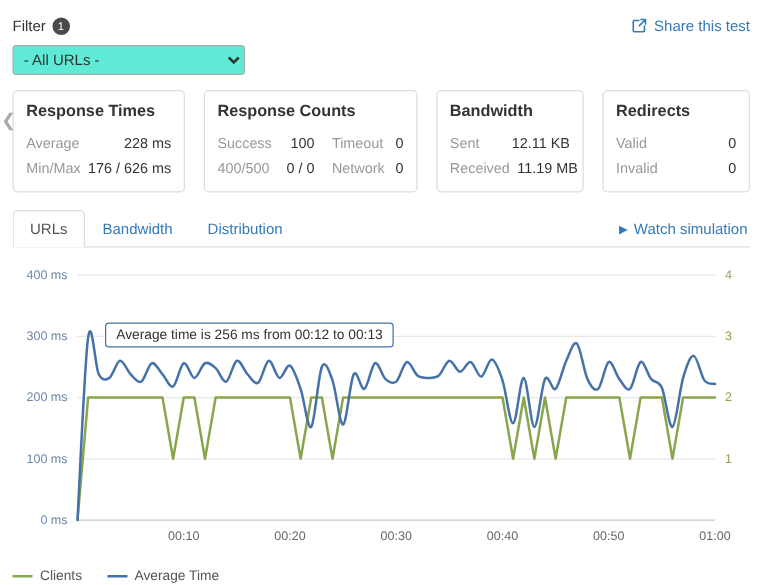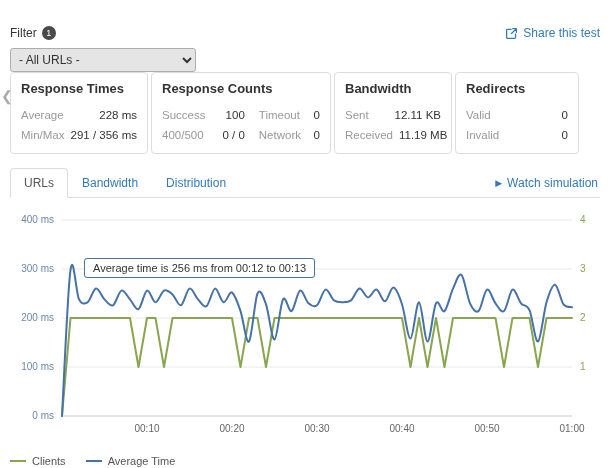--- a/index.html
+++ b/index.html
@@ -1,33 +1,33 @@
 <!DOCTYPE html>
 <html style="--accent: #337ab7;"><head>
 <meta charset="utf-8">
 <style>
   * { box-sizing: border-box; }
   body { margin:0; background:#fff; color:#333; font-family:"Liberation Sans", sans-serif; font-size:12px; }
-  .page { position:relative; width:610px; height:468px; padding:24px 10px; overflow:hidden; background:#fff; }
+  .page { position:relative; width:610px; height:468px; padding:12px 10px; overflow:hidden; background:#fff; }
 
   
   .topbar { display:flex; justify-content:space-between; align-items:center; height:18px; }
   .filter-group { display:flex; align-items:center; gap:5px; color:#333; font-size:12px; }
   .badge { display:inline-block; min-width:14px; height:14px; border-radius:50%; background:#4a4a4a; color:#fff;
            font-size:9px; line-height:14px; text-align:center; }
-  .share-link { display:flex; align-items:center; gap:5px; color:var(--accent,#337ab7); font-size:12px; cursor:pointer; text-decoration:none; }
+  .share-link { display:flex; align-items:flex-start; gap:5px; color:var(--accent,#337ab7); font-size:12px; cursor:pointer; text-decoration:none; }
 
   .select-row { margin-top:6px; }
-  select { width:186px; height:24px; font-size:12px; color:#333; background:#e5e5e5; border:1px solid #adadad; border-radius:3px; padding:2px 4px;
+  select { width:186px; height:24px; font-size:12px; color:#333; background:#5eead4; border:1px solid #adadad; border-radius:3px; padding:2px 4px;
            font-family:"Liberation Sans", sans-serif; }
 
   .prev-arrow { position:absolute; left:1px; top:88px; color:#aaa; font-size:14px; cursor:pointer; user-select:none; }
 
   
-  .cards { display:flex; gap:3px; margin-top:0; }
+  .cards { display:flex; gap:15px; margin-top:12px; }
   .card { border:1px solid #ddd; border-radius:4px; padding:8px 10px; background:#fff; }
   .card:nth-child(1){ width:138px; }
   .card:nth-child(2){ width:180px; }
   .card:nth-child(3){ width:118px; }
   .card:nth-child(4){ width:124px; }
   .card-title { font-size:13px; font-weight:bold; color:#333; margin-bottom:9px; }
   .card-rows .stat { display:flex; justify-content:space-between; gap:6px; font-size:11.5px; line-height:1.75; }
   .card-rows.two-col { display:grid; grid-template-columns:1.15fr 0.85fr; column-gap:14px; }
   .stat-label { color:#999; white-space:nowrap; }
   .stat-value { color:#333; white-space:nowrap; }
@@ -80,21 +80,21 @@
   <div class="cards">
       <div class="card">
         <div class="card-title">Response Times</div>
         <div class="card-rows">
           <div class="stat">
             <span class="stat-label">Average</span>
             <span class="stat-value">228 ms</span>
           </div>
           <div class="stat">
             <span class="stat-label">Min/Max</span>
-            <span class="stat-value">291 / 356 ms</span>
+            <span class="stat-value">176 / 626 ms</span>
           </div>
         </div>
       </div>
       <div class="card">
         <div class="card-title">Response Counts</div>
         <div class="card-rows two-col">
           <div class="stat">
             <span class="stat-label">Success</span>
             <span class="stat-value">100</span>
           </div>

